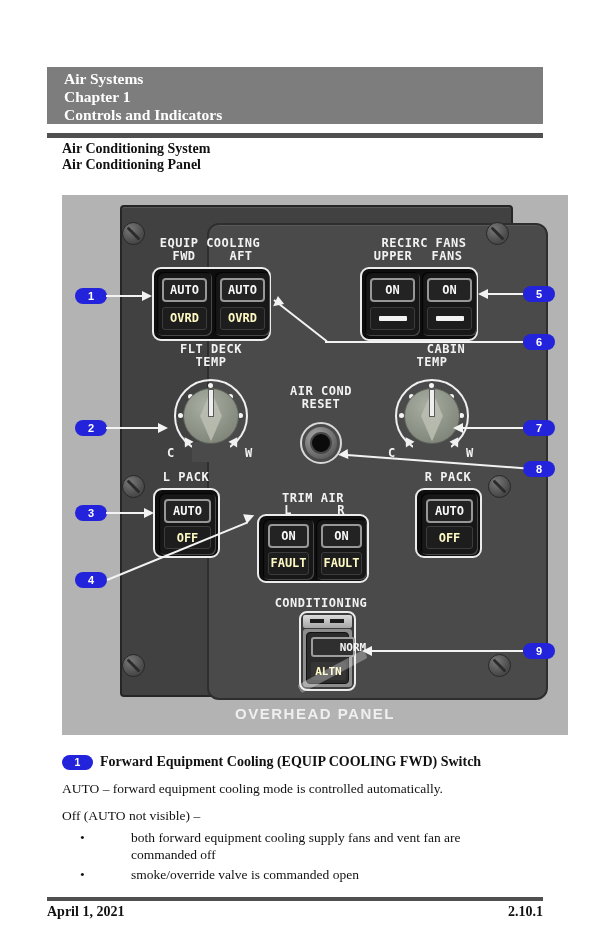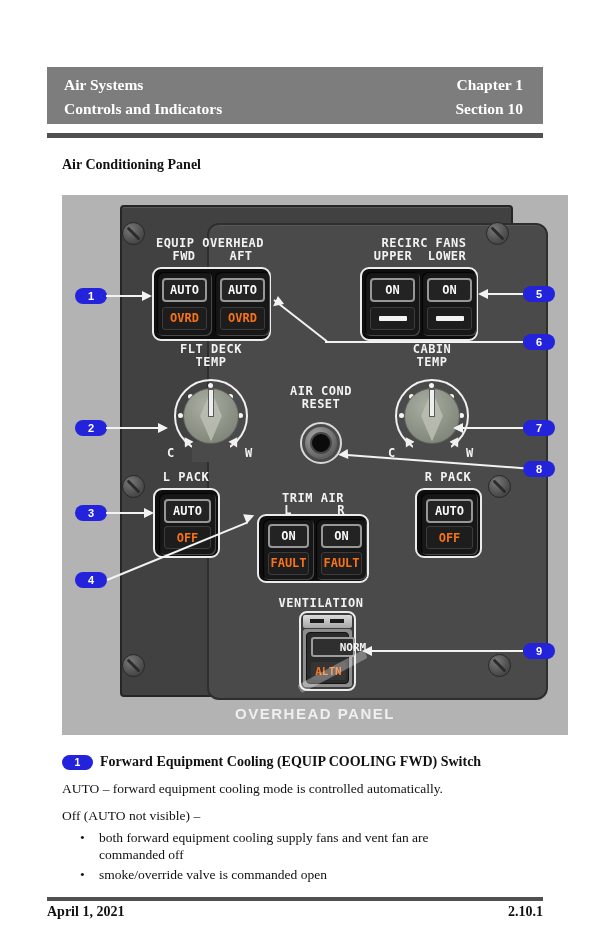--- a/index.html
+++ b/index.html
@@ -8,21 +8,21 @@
     position:relative; width:600px; height:945px; background:#ffffff;
     font-family:"Liberation Serif", serif; color:#111; overflow:hidden;
   }
   
   .manual-title { position:absolute; top:45px; left:47px; width:496px;
     text-align:center; font:bold 12.5px "Liberation Serif", serif; }
   .chapter-bar { position:absolute; top:67px; left:47px; width:496px; height:57px;
     background:#7d7d7d; color:#fff; padding:3px 20px 0 17px;
     display:flex; flex-direction:column; justify-content:space-evenly; }
   .chapter-row { display:flex; justify-content:space-between;
-    font:bold 15.5px "Liberation Serif", serif; }
+    font:bold 15.5px "Liberation Serif", serif;flex-direction:column; }
   .divider { position:absolute; left:47px; width:496px; height:5px; background:#505050; }
   .doc-heading { position:absolute; left:62px; font:bold 14px "Liberation Serif", serif; }
   
   .figure { position:absolute; top:195px; left:62px; width:506px; height:540px;
     background:#b3b3b3; }
   .panel { position:absolute; left:58px; top:10px; width:393px; height:492px;
     background:#414141; border:2px solid #262626; border-radius:4px;
     box-shadow: inset 0 1px 0 rgba(255,255,255,.12); }
   .panel-inner { position:absolute; left:85px; top:16px; width:341px; height:477px;
     background:#4a4a4a; border:2px solid #2e2e2e; border-radius:12px;
@@ -41,21 +41,21 @@
   .grp { position:absolute; border:2px solid #ececec; border-radius:9px; background:#0e0e0e; }
   .sw { position:absolute; background:#171717; border-radius:6px;
     display:flex; flex-direction:column; justify-content:space-evenly; padding:2px 5px;
     box-shadow: inset -1px -1px 0 rgba(255,255,255,.22), inset 1px 1px 1px rgba(0,0,0,.9); }
   .sw-top { height:24px; border:2px solid #979797; border-radius:4px; background:#232323;
     color:#f7f7f7; font:bold 12px "DejaVu Sans Mono", monospace;
     display:flex; align-items:center; justify-content:center; }
   .sw-bot { height:23px; border:1px solid #3c3c3c; border-radius:3px; background:#1d1d1d;
     font:bold 12px "DejaVu Sans Mono", monospace;
     display:flex; align-items:center; justify-content:center; }
-  .amber { color:#f97316; }
+  .amber { color:#fef9c3; }
   .sw-bar { width:28px; height:5px; background:#f3f3f3; border-radius:1px; }
   
   .knob { position:absolute; width:92px; height:92px; }
   .k-arc { position:absolute; left:9px; top:9px; width:74px; height:74px;
     border:2.5px solid #f0f0f0; border-radius:50%; }
   .k-gap { position:absolute; left:27px; top:72px; width:38px; height:20px; background:#4a4a4a; }
   .k-dot { position:absolute; width:5px; height:5px; background:#f5f5f5; border-radius:50%; }
   .k-ah { position:absolute; width:0; height:0;
     border-top:9px solid #f0f0f0; border-left:5px solid transparent; border-right:5px solid transparent; }
   .k-body { position:absolute; left:18px; top:18px; width:56px; height:56px; border-radius:50%;
@@ -104,21 +104,21 @@
   
   .desc-head { position:absolute; left:62px; top:754px; display:flex; align-items:center; }
   .desc-badge { width:31px; height:15px; border-radius:8px; background:#2323dc; color:#fff;
     font:bold 10.5px "Liberation Sans", sans-serif; text-align:center; line-height:15px;
     margin-right:7px; flex:0 0 auto; }
   .desc-head-text { font:bold 14px "Liberation Serif", serif; }
   .desc-para { position:absolute; left:62px; font:13.5px "Liberation Serif", serif; }
   .bullets { position:absolute; left:80px; top:830px; width:400px; }
   .bullet-row { display:flex; font:13.5px "Liberation Serif", serif; margin-bottom:3px; }
   .bullet-dot { width:19px; flex:0 0 auto; }
-  .bullet-text { width:378px; line-height:1.25; }
+  .bullet-text { width:378px; line-height:1.25;margin-left:32px; }
   .footer-bar { position:absolute; left:47px; top:897px; width:496px; height:4px; background:#505050; }
   .footer-row { position:absolute; left:47px; top:904px; width:496px; display:flex;
     justify-content:space-between; font:bold 14px "Liberation Serif", serif; padding:0 0 0 15px; }
 </style>
 </head>
 <body>
 
 <div id="page">
 
 
@@ -128,52 +128,53 @@
       <span>Chapter 1</span>
     </div>
     <div class="chapter-row">
       <span>Controls and Indicators</span>
       <span>Section 10</span>
     </div>
   </div>
 
   <div class="divider" style="top:133px"></div>
 
+  <div class="doc-heading" style="top:141px">Air Conditioning System</div>
   <div class="doc-heading" style="top:157px">Air Conditioning Panel</div>
 
   <div class="figure">
     <div class="panel">
       <div class="panel-inner"></div>
     </div>
 
     <div class="screw" style="left:60px; top:27px"></div>
     <div class="screw" style="left:424px;top:27px"></div>
     <div class="screw" style="left:60px; top:280px"></div>
     <div class="screw" style="left:426px;top:280px"></div>
     <div class="screw" style="left:60px; top:459px"></div>
     <div class="screw" style="left:426px;top:459px"></div>
 
 
-    <div class="plabel" style="left:148px;top:41px">EQUIP OVERHEAD</div>
+    <div class="plabel" style="left:148px;top:41px">EQUIP COOLING</div>
     <div class="plabel" style="left:122px;top:54px">FWD</div>
     <div class="plabel" style="left:179px;top:54px">AFT</div>
     <div class="grp" style="left:90px;top:72px;width:119px;height:74px">
       <div class="sw" style="left:3px;top:3px;width:55px;height:64px">
         <div class="sw-top">AUTO</div>
         <div class="sw-bot amber">OVRD</div>
       </div>
       <div class="sw" style="left:61px;top:3px;width:55px;height:64px">
         <div class="sw-top">AUTO</div>
         <div class="sw-bot amber">OVRD</div>
       </div>
     </div>
 
     <div class="plabel" style="left:362px;top:41px">RECIRC FANS</div>
     <div class="plabel" style="left:331px;top:54px">UPPER</div>
-    <div class="plabel" style="left:385px;top:54px">LOWER</div>
+    <div class="plabel" style="left:385px;top:54px">FANS</div>
     <div class="grp" style="left:298px;top:72px;width:118px;height:74px">
       <div class="sw" style="left:3px;top:3px;width:55px;height:64px">
         <div class="sw-top">ON</div>
         <div class="sw-bot">
             <div class="sw-bar"></div>
           </div>
       </div>
       <div class="sw" style="left:60px;top:3px;width:55px;height:64px">
         <div class="sw-top">ON</div>
         <div class="sw-bot">
@@ -195,21 +196,21 @@
       <div class="k-dot" style="left:13px;top:43px"></div>
       <div class="k-dot" style="left:73px;top:43px"></div>
       <div class="k-body">
         <div class="k-wedge"></div>
         <div class="k-pointer"></div>
       </div>
       <div class="k-letter" style="left:2px;top:76px">C</div>
       <div class="k-letter" style="left:80px;top:76px">W</div>
     </div>
 
-    <div class="plabel" style="left:370px;top:147px">CABIN</div>
+    <div class="plabel" style="left:384px;top:147px">CABIN</div>
     <div class="plabel" style="left:370px;top:160px">TEMP</div>
     <div class="knob" style="left:324px;top:175px">
       <div class="k-arc"></div>
       <div class="k-gap"></div>
       <div class="k-ah" style="left:17px;top:69px;transform:rotate(28deg)"></div>
       <div class="k-ah" style="left:65px;top:69px;transform:rotate(-28deg)"></div>
       <div class="k-dot" style="left:43px;top:13px"></div>
       <div class="k-dot" style="left:23px;top:24px"></div>
       <div class="k-dot" style="left:63px;top:24px"></div>
       <div class="k-dot" style="left:13px;top:43px"></div>
@@ -253,21 +254,21 @@
     </div>
 
     <div class="plabel" style="left:386px;top:275px">R PACK</div>
     <div class="grp" style="left:353px;top:293px;width:67px;height:70px">
       <div class="sw" style="left:4px;top:3px;width:57px;height:62px">
         <div class="sw-top">AUTO</div>
         <div class="sw-bot amber">OFF</div>
       </div>
     </div>
 
-    <div class="plabel" style="left:259px;top:401px">VENTILATION</div>
+    <div class="plabel" style="left:259px;top:401px">CONDITIONING</div>
     <div class="vent">
       <div class="vent-hinge">
         <div class="vent-slot" style="left:7px"></div>
         <div class="vent-slot" style="left:27px"></div>
       </div>
       <div class="vent-body">
         <div class="vent-sw">
           <div class="vent-top">NORM</div>
           <div class="vent-bot amber">ALTN</div>
         </div>

